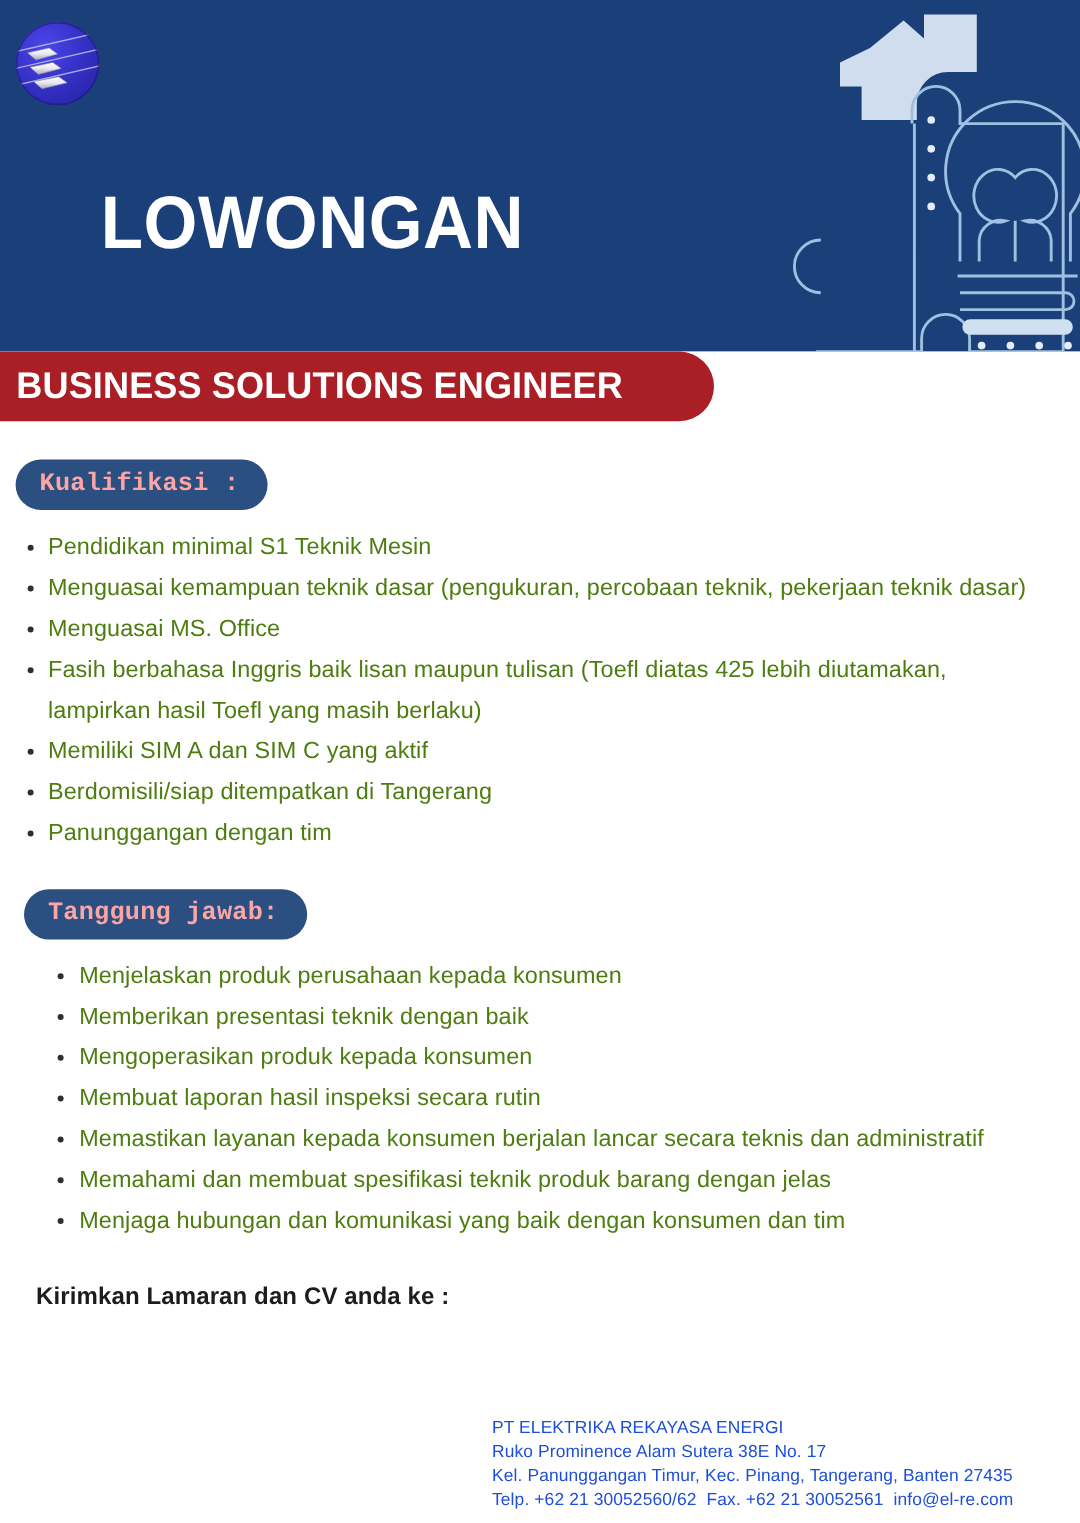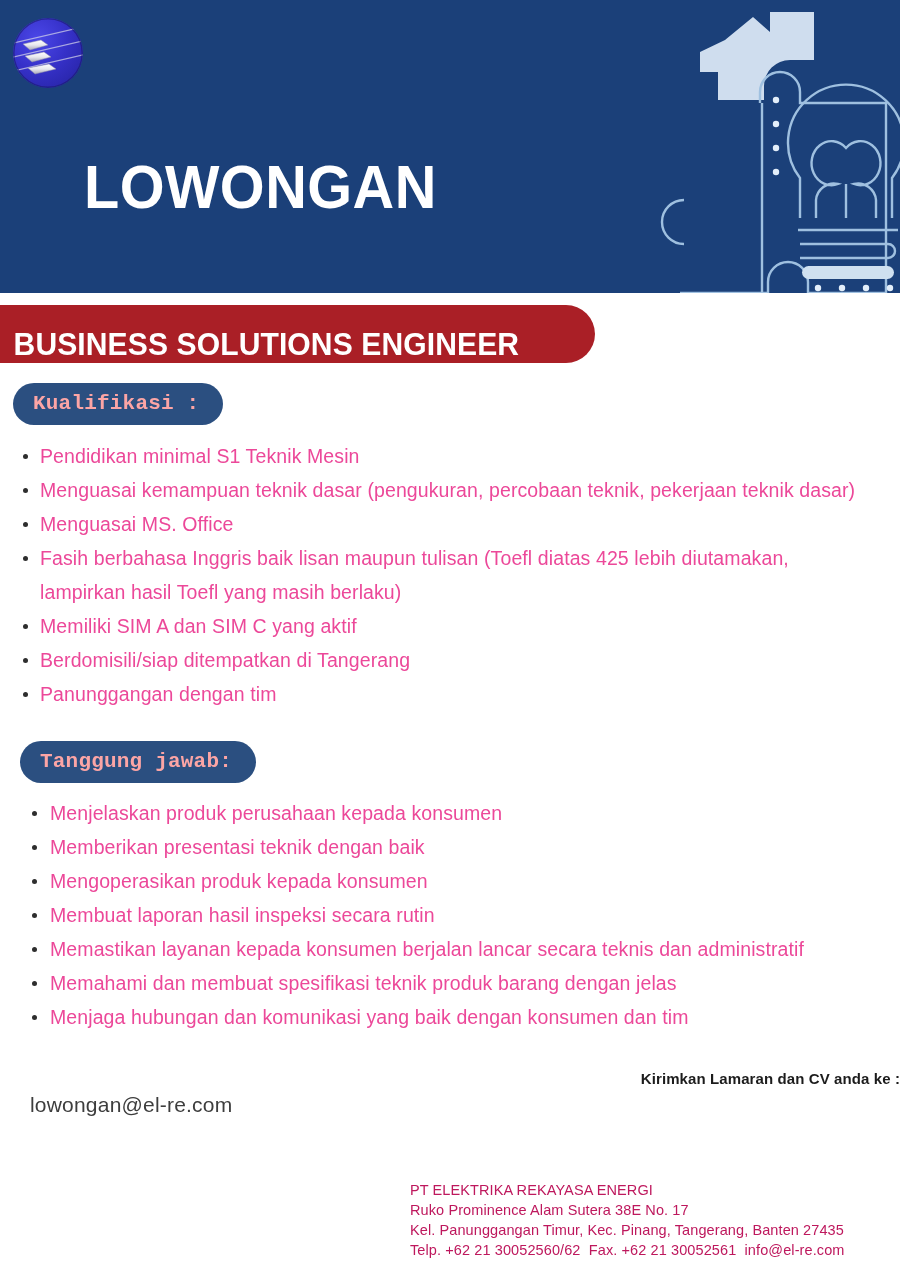--- a/index.html
+++ b/index.html
@@ -63,28 +63,28 @@
   
   .banner-wrap {
     position: relative;
     width: 900px;
     height: 58px;
     background: #ffffff;
   }
   .banner {
     position: absolute;
     left: 0;
-    top: 12px;
+    top: 0;
     width: 595px;
     height: 58px;
     background: #aa1f26;
     border-top-right-radius: 29px;
     border-bottom-right-radius: 29px;
     display: flex;
-    align-items: flex-end;
+    align-items: center;
   }
   .banner-text {
     color: #ffffff;
     font-family: "Liberation Sans Narrow", "Liberation Sans", sans-serif;
     font-weight: bold;
     font-size: 31px;
     letter-spacing: 0.1px;
     padding-left: 14px;
     transform: scaleX(0.97);
     transform-origin: left center;
@@ -113,67 +113,66 @@
   .pill-row-quals { margin: 32px 0 0 13px; }
   .pill-row-resp  { margin: 30px 0 0 20px; }
 
   ul.bullets {
     list-style: none;
     margin: 0;
     padding: 0;
   }
   ul.bullets li {
     position: relative;
-    color: #ec4899;
+    color: #4d7c0f;
     font-family: "Liberation Sans", sans-serif;
     font-size: 19.5px;
     line-height: 34px;
     letter-spacing: 0.1px;
   }
   ul.bullets li::before {
     content: "";
     position: absolute;
     width: 5px;
     height: 5px;
     border-radius: 50%;
     background: #2e2e2e;
     top: 15px;
   }
 
   ul.quals-list { margin-top: 14px; padding-left: 40px; padding-right: 40px; }
   ul.quals-list li::before { left: -17px; }
 
-  ul.resp-list { margin-top: 13px; padding-left: 50px; padding-right: 40px; }
+  ul.resp-list { margin-top: 13px; padding-left: 66px; padding-right: 40px; }
   ul.resp-list li::before { left: -18px; }
 
   
   .apply-block {
     margin: 36px 0 0 30px;
   }
   .apply-title {
     color: #1c1c1c;
     font-family: "Liberation Sans", sans-serif;
     font-weight: bold;
-    font-size: 15px;
+    font-size: 20px;
     letter-spacing: 0.1px;
-    text-align: right;
   }
   .apply-email {
     color: #3d3d3d;
     font-family: "Liberation Sans", sans-serif;
     font-size: 21px;
     margin-top: 6px;
     letter-spacing: 0.2px;
   }
 
   .company-block {
     position: absolute;
     left: 410px;
     top: 1180px;
-    color: #be185d;
+    color: #1d4ed8;
     font-family: "Liberation Sans", sans-serif;
     font-size: 14.5px;
     line-height: 20px;
     letter-spacing: 0.1px;
   }
   .company-block div { white-space: pre; }
 </style>
 </head>
 <body>
 
@@ -283,21 +282,20 @@
     <li>Memberikan presentasi teknik dengan baik</li>
     <li>Mengoperasikan produk kepada konsumen</li>
     <li>Membuat laporan hasil inspeksi secara rutin</li>
     <li>Memastikan layanan kepada konsumen berjalan lancar secara teknis dan administratif</li>
     <li>Memahami dan membuat spesifikasi teknik produk barang dengan jelas</li>
     <li>Menjaga hubungan dan komunikasi yang baik dengan konsumen dan tim</li>
   </ul>
 
   <div class="apply-block">
     <div class="apply-title">Kirimkan Lamaran dan CV anda ke :</div>
-    <div class="apply-email">lowongan@el-re.com</div>
   </div>
 
 </div>
 
 <div class="company-block">
   <div>PT ELEKTRIKA REKAYASA ENERGI</div>
   <div>Ruko Prominence Alam Sutera 38E No. 17</div>
   <div>Kel. Panunggangan Timur, Kec. Pinang, Tangerang, Banten 27435</div>
   <div>Telp. +62 21 30052560/62  Fax. +62 21 30052561  info@el-re.com</div>
 </div>

